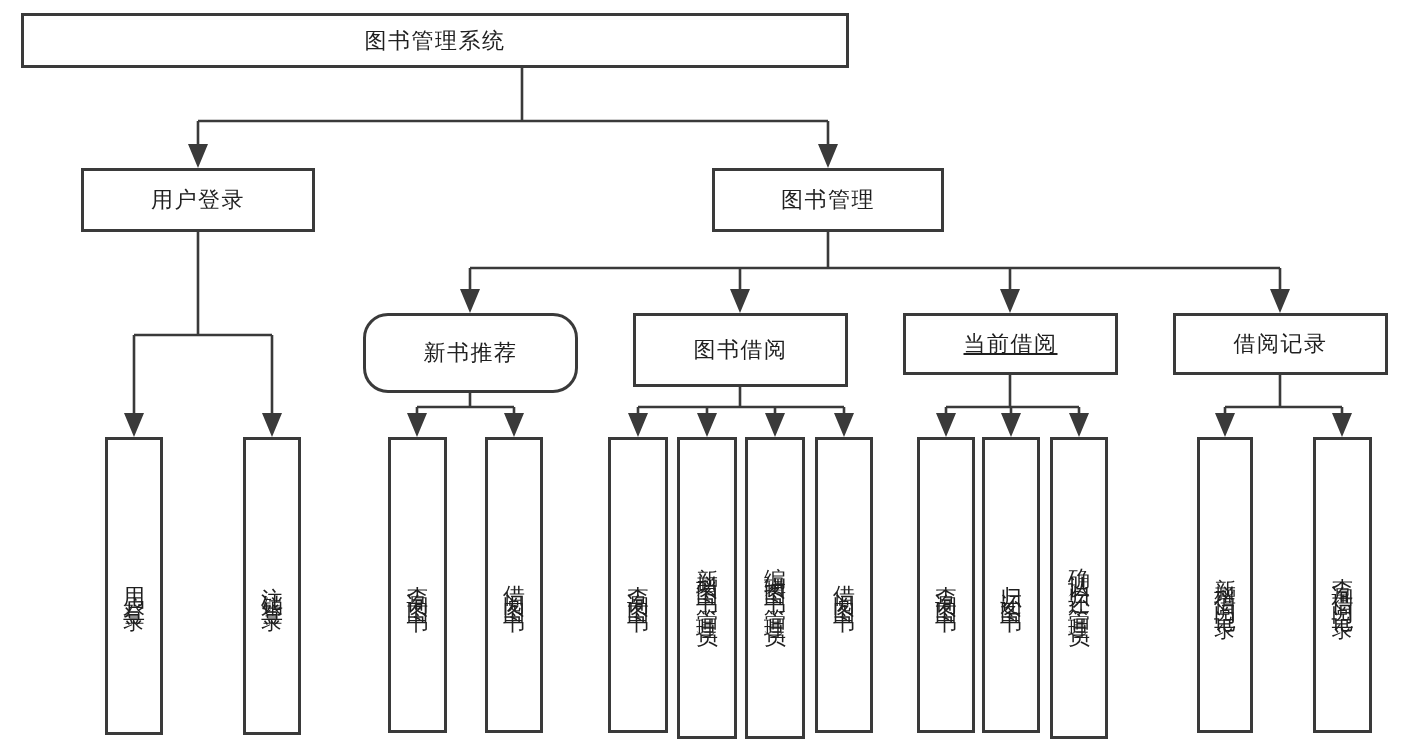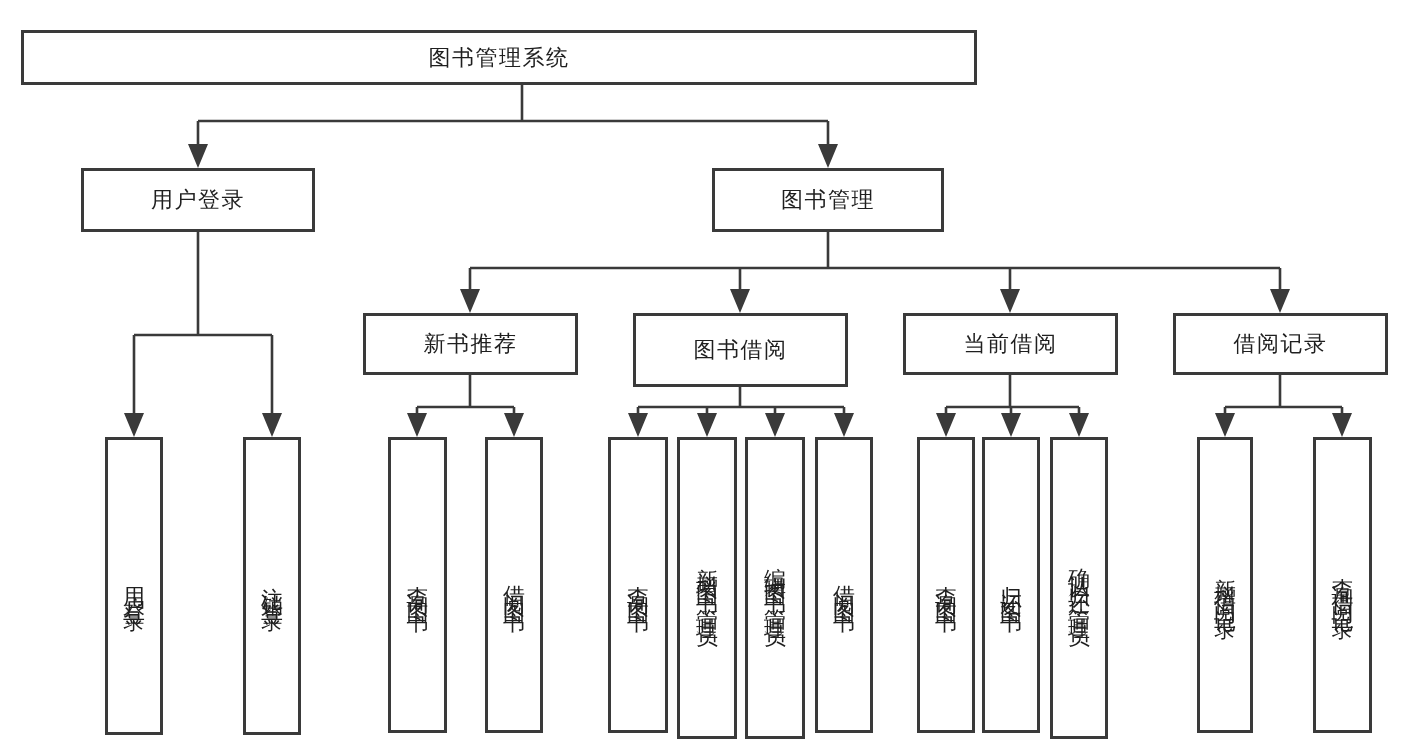--- a/index.html
+++ b/index.html
@@ -65,38 +65,38 @@
          M1000,289 L1020,289 L1010,313 Z M1270,289 L1290,289 L1280,313 Z
          M124,413 L144,413 L134,437 Z M262,413 L282,413 L272,437 Z
          M407,413 L427,413 L417,437 Z M504,413 L524,413 L514,437 Z
          M628,413 L648,413 L638,437 Z M697,413 L717,413 L707,437 Z
          M765,413 L785,413 L775,437 Z M834,413 L854,413 L844,437 Z
          M936,413 L956,413 L946,437 Z M1001,413 L1021,413 L1011,437 Z
          M1069,413 L1089,413 L1079,437 Z
          M1215,413 L1235,413 L1225,437 Z M1332,413 L1352,413 L1342,437 Z" fill="#3a3a3a" stroke="none"></path>
   </svg>
 
-  <div class="hbox" style="left:21px;top:30px;width:956px;height:55px;">
+  <div class="hbox" style="left:21px;top:13px;width:828px;height:55px;">
     <span>图书管理系统</span>
   </div>
 
   <div class="hbox" style="left:81px;top:168px;width:234px;height:64px;">
     <span>用户登录</span>
   </div>
   <div class="hbox" style="left:712px;top:168px;width:232px;height:64px;">
     <span>图书管理</span>
   </div>
 
-  <div class="hbox" style="left:363px;top:313px;width:215px;height:62px;">
+  <div class="hbox" style="left:363px;top:313px;width:215px;height:80px;border-radius:25px;">
     <span>新书推荐</span>
   </div>
   <div class="hbox" style="left:633px;top:313px;width:215px;height:74px;">
     <span>图书借阅</span>
   </div>
-  <div class="hbox" style="left:903px;top:313px;width:215px;height:62px;">
+  <div class="hbox" style="left:903px;top:313px;width:215px;height:62px;text-decoration:underline;">
     <span>当前借阅</span>
   </div>
   <div class="hbox" style="left:1173px;top:313px;width:215px;height:62px;">
     <span>借阅记录</span>
   </div>
 
   <div class="vbox" style="left:105px;top:437px;width:58px;height:298px;">
     <span class="vtext">用户登录</span>
   </div>
   <div class="vbox" style="left:243px;top:437px;width:58px;height:298px;">

